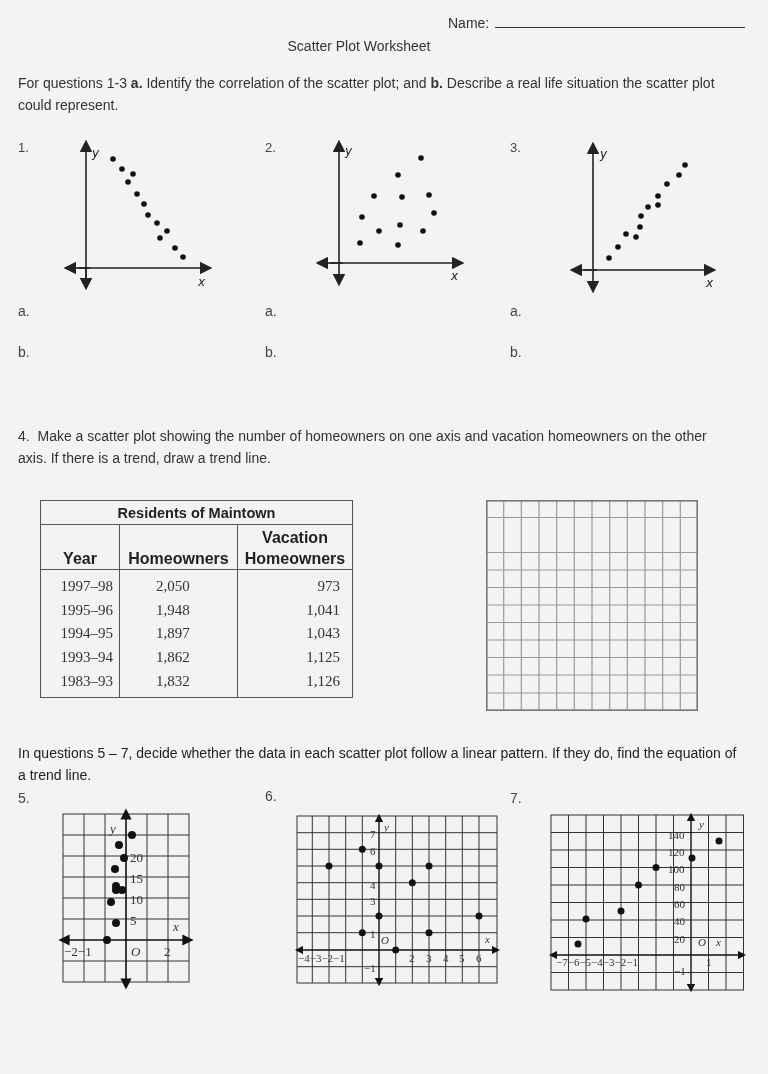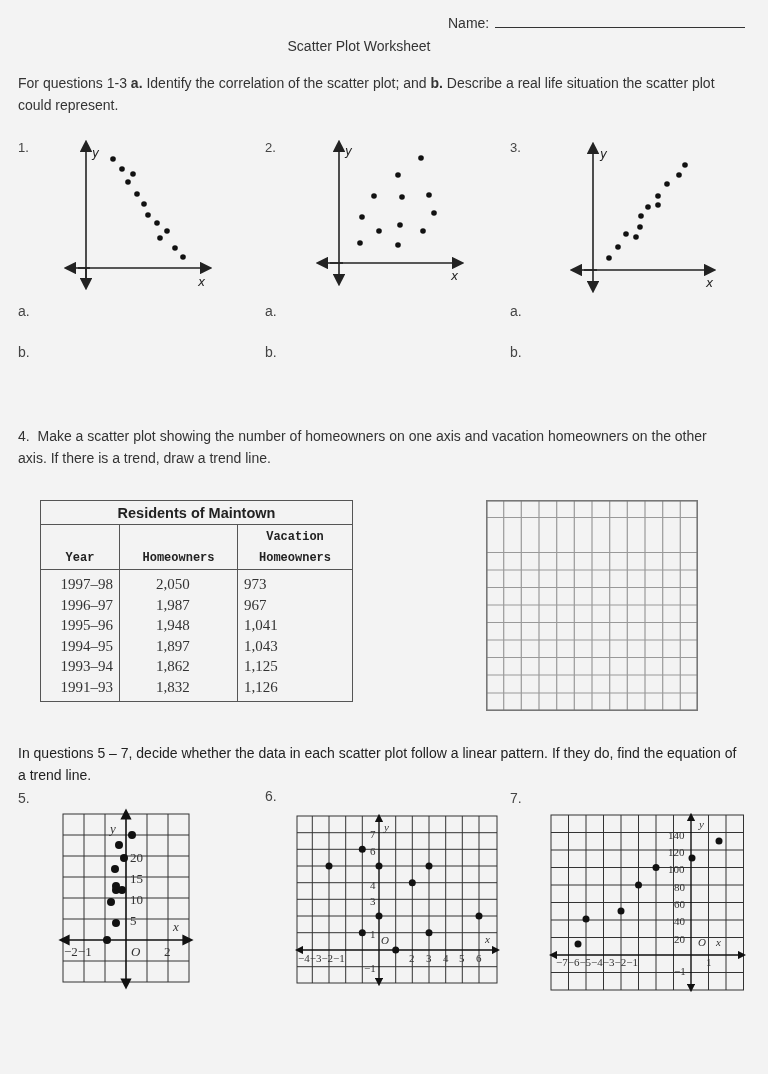--- a/index.html
+++ b/index.html
@@ -16,25 +16,25 @@
   .qnum { position: absolute; font-size: 13px; color: #444; }
   .ab { position: absolute; font-size: 14px; color: #444; }
   svg { position: absolute; overflow: visible; }
   table.res {
     position: absolute; left: 40px; top: 500px; width: 313px; height: 198px;
     border-collapse: collapse; font-size: 14px;
     border: 1.5px solid #555;
   }
   table.res th, table.res td { border-left: 1.5px solid #555; border-right: 1.5px solid #555; padding: 0 6px; }
   table.res .cap { font-weight: bold; text-align: center; border-bottom: 1.5px solid #555; height: 23px; font-size: 14.5px; }
-  table.res .hdr th { font-weight: bold; vertical-align: bottom; border-bottom: 1.5px solid #555; height: 44px; line-height: 21px; font-size: 12px; font-family: Liberation Mono, monospace; }
+  table.res .hdr th { font-weight: bold; vertical-align: bottom; border-bottom: 1.5px solid #555; height: 44px; line-height: 21px; font-size: 16px; }
   table.res td { font-family: "Liberation Serif", serif; font-size: 15px; line-height: 20.5px; color: #333; }
   table.res td.c1 { text-align: right; }
   table.res td.c2 { padding-left: 36px; text-align: left; }
-  table.res td.c3 { padding-right: 12px; }
+  table.res td.c3 { text-align: right; padding-right: 12px; }
   table.res tr.first td { padding-top: 4px; }
   table.res tr.last td { padding-bottom: 4px; }
   .blank-grid { position: absolute; left: 486px; top: 500px; width: 212px; height: 211px; }
   .gtext { font-family: "Liberation Serif", serif; fill: #333; }
 </style>
 </head>
 <body>
 
 <div class="name-line">
   <span>Name:</span><span class="rule"></span>
@@ -149,41 +149,36 @@
     <th style="width:66px;">Year</th>
     <th style="width:105px;">Homeowners</th>
     <th><span>Vacation</span><br><span>Homeowners</span></th>
   </tr>
   <tr class="first">
     <td class="c1">1997–98</td>
         <td class="c2">2,050</td>
         <td class="c3">973</td>
   </tr>
   <tr>
-    <td class="c1">1996–97</td>
-        <td class="c2">1,987</td>
-        <td class="c3">967</td>
-  </tr>
-  <tr>
     <td class="c1">1995–96</td>
         <td class="c2">1,948</td>
         <td class="c3">1,041</td>
   </tr>
   <tr>
     <td class="c1">1994–95</td>
         <td class="c2">1,897</td>
         <td class="c3">1,043</td>
   </tr>
   <tr>
     <td class="c1">1993–94</td>
         <td class="c2">1,862</td>
         <td class="c3">1,125</td>
   </tr>
   <tr class="last">
-    <td class="c1">1991–93</td>
+    <td class="c1">1983–93</td>
         <td class="c2">1,832</td>
         <td class="c3">1,126</td>
   </tr>
 </tbody>
   </table>
 
 <svg class="blank-grid" width="212" height="211" viewBox="0 0 212 211">
   <g stroke="#999" stroke-width="1.2">
     <line x1="17.7" y1="0" x2="17.7" y2="211"></line>
       <line x1="35.3" y1="0" x2="35.3" y2="211"></line>

